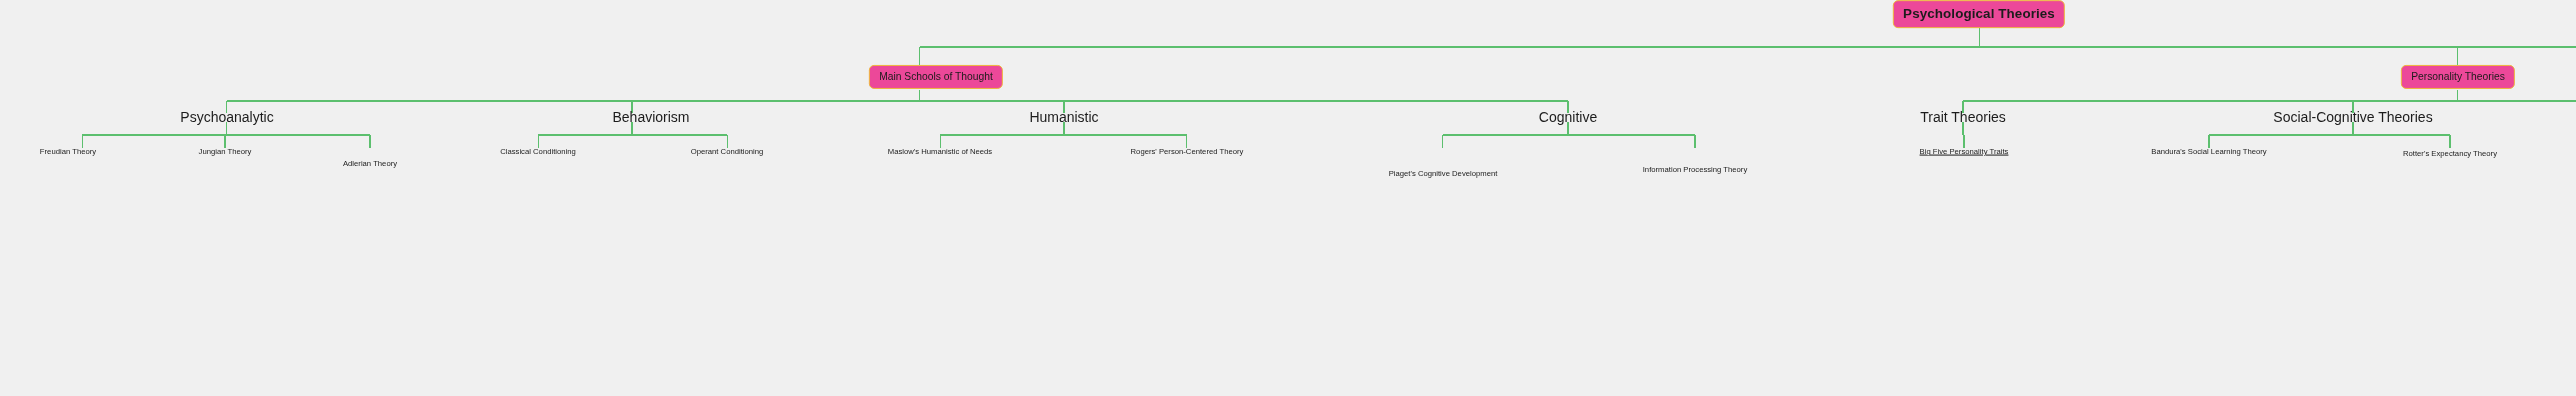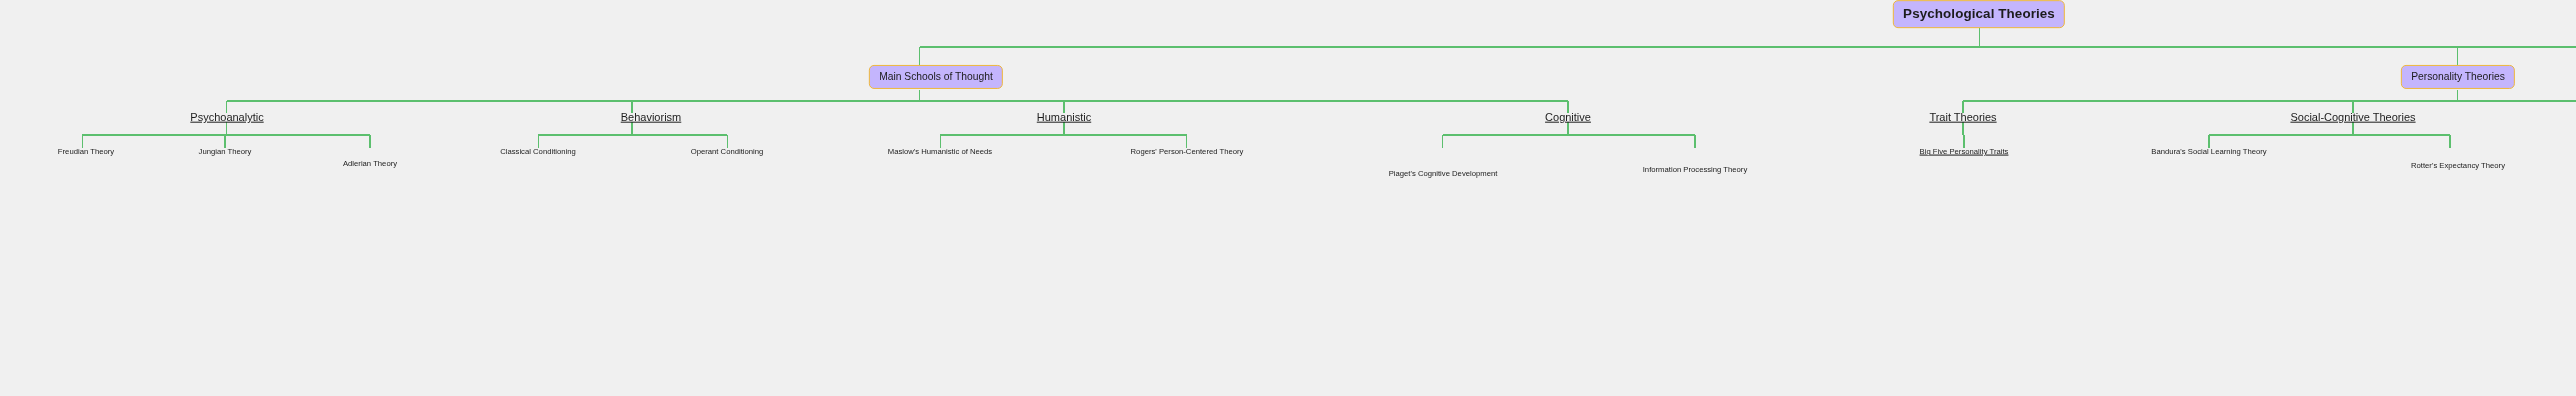--- a/index.html
+++ b/index.html
@@ -37,39 +37,38 @@
   }
   .node {
     position: absolute;
     transform: translate(-50%, -50%);
     white-space: nowrap;
     text-align: center;
     color: #1c1c1c;
     line-height: 1.15;
   }
   .node.boxed {
-    background: #c4b5fd;
+    background: #ec4899;
     border: 1px solid #efb73c;
     border-radius: 5.2px;
     padding: 4.6px 9.3px 5.7px 9.3px;
     box-sizing: border-box;
   }
   .node.level-0 {
     font-size: 13.4px;
     font-weight: bold;
     letter-spacing: 0.1px;
   }
   .node.level-1 {
     font-size: 10.3px;
     font-weight: normal;
   }
   .node.level-2 {
-    font-size: 11px;
+    font-size: 14px;
     font-weight: normal;
-    text-decoration: underline;
   }
   .node.level-3 {
     font-size: 7.7px;
     font-weight: normal;
   }
 </style>
 </head>
 <body>
 
 <div id="mindmap-canvas">
@@ -129,28 +128,28 @@
   <div id="node-layer">
       <div class="node level-0 boxed" style="left: 1979px; top: 14.4px;">Psychological Theories</div>
       <div class="node level-1 boxed" style="left: 920px; top: 77px; margin-left: 16px;">Main Schools of Thought</div>
       <div class="node level-1 boxed" style="left: 2458px; top: 77px;">Personality Theories</div>
       <div class="node level-2" style="left: 227px; top: 117px;">Psychoanalytic</div>
       <div class="node level-2" style="left: 651px; top: 117px; text-align: center;">Behaviorism</div>
       <div class="node level-2" style="left: 1064px; top: 117px;">Humanistic</div>
       <div class="node level-2" style="left: 1568px; top: 117px;">Cognitive</div>
       <div class="node level-2" style="left: 1963px; top: 117px; text-align: right;">Trait Theories</div>
       <div class="node level-2" style="left: 2353px; top: 117px;">Social-Cognitive Theories</div>
-      <div class="node level-3" style="left: 86px; top: 152px;">Freudian Theory</div>
+      <div class="node level-3" style="left: 68px; top: 152px;">Freudian Theory</div>
       <div class="node level-3" style="left: 225px; top: 152px;">Jungian Theory</div>
       <div class="node level-3" style="left: 370px; top: 152px; margin-top: 12px;">Adlerian Theory</div>
       <div class="node level-3" style="left: 538px; top: 152px;">Classical Conditioning</div>
       <div class="node level-3" style="left: 727px; top: 152px;">Operant Conditioning</div>
       <div class="node level-3" style="left: 940px; top: 152px;">Maslow's Humanistic of Needs</div>
       <div class="node level-3" style="left: 1187px; top: 152px;">Rogers' Person-Centered Theory</div>
       <div class="node level-3" style="left: 1443px; top: 152px; margin-top: 22px;">Piaget's Cognitive Development</div>
       <div class="node level-3" style="left: 1695px; top: 170px;">Information Processing Theory</div>
       <div class="node level-3" style="left: 1964px; top: 152px; text-decoration: underline;">Big Five Personality Traits</div>
       <div class="node level-3" style="left: 2209px; top: 152px;">Bandura's Social Learning Theory</div>
-      <div class="node level-3" style="left: 2450px; top: 166px; margin-left: 8px;">Rotter's Expectancy Theory</div>
+      <div class="node level-3" style="left: 2450px; top: 154px;">Rotter's Expectancy Theory</div>
     </div>
 
 </div>
 
 
 </body></html>

